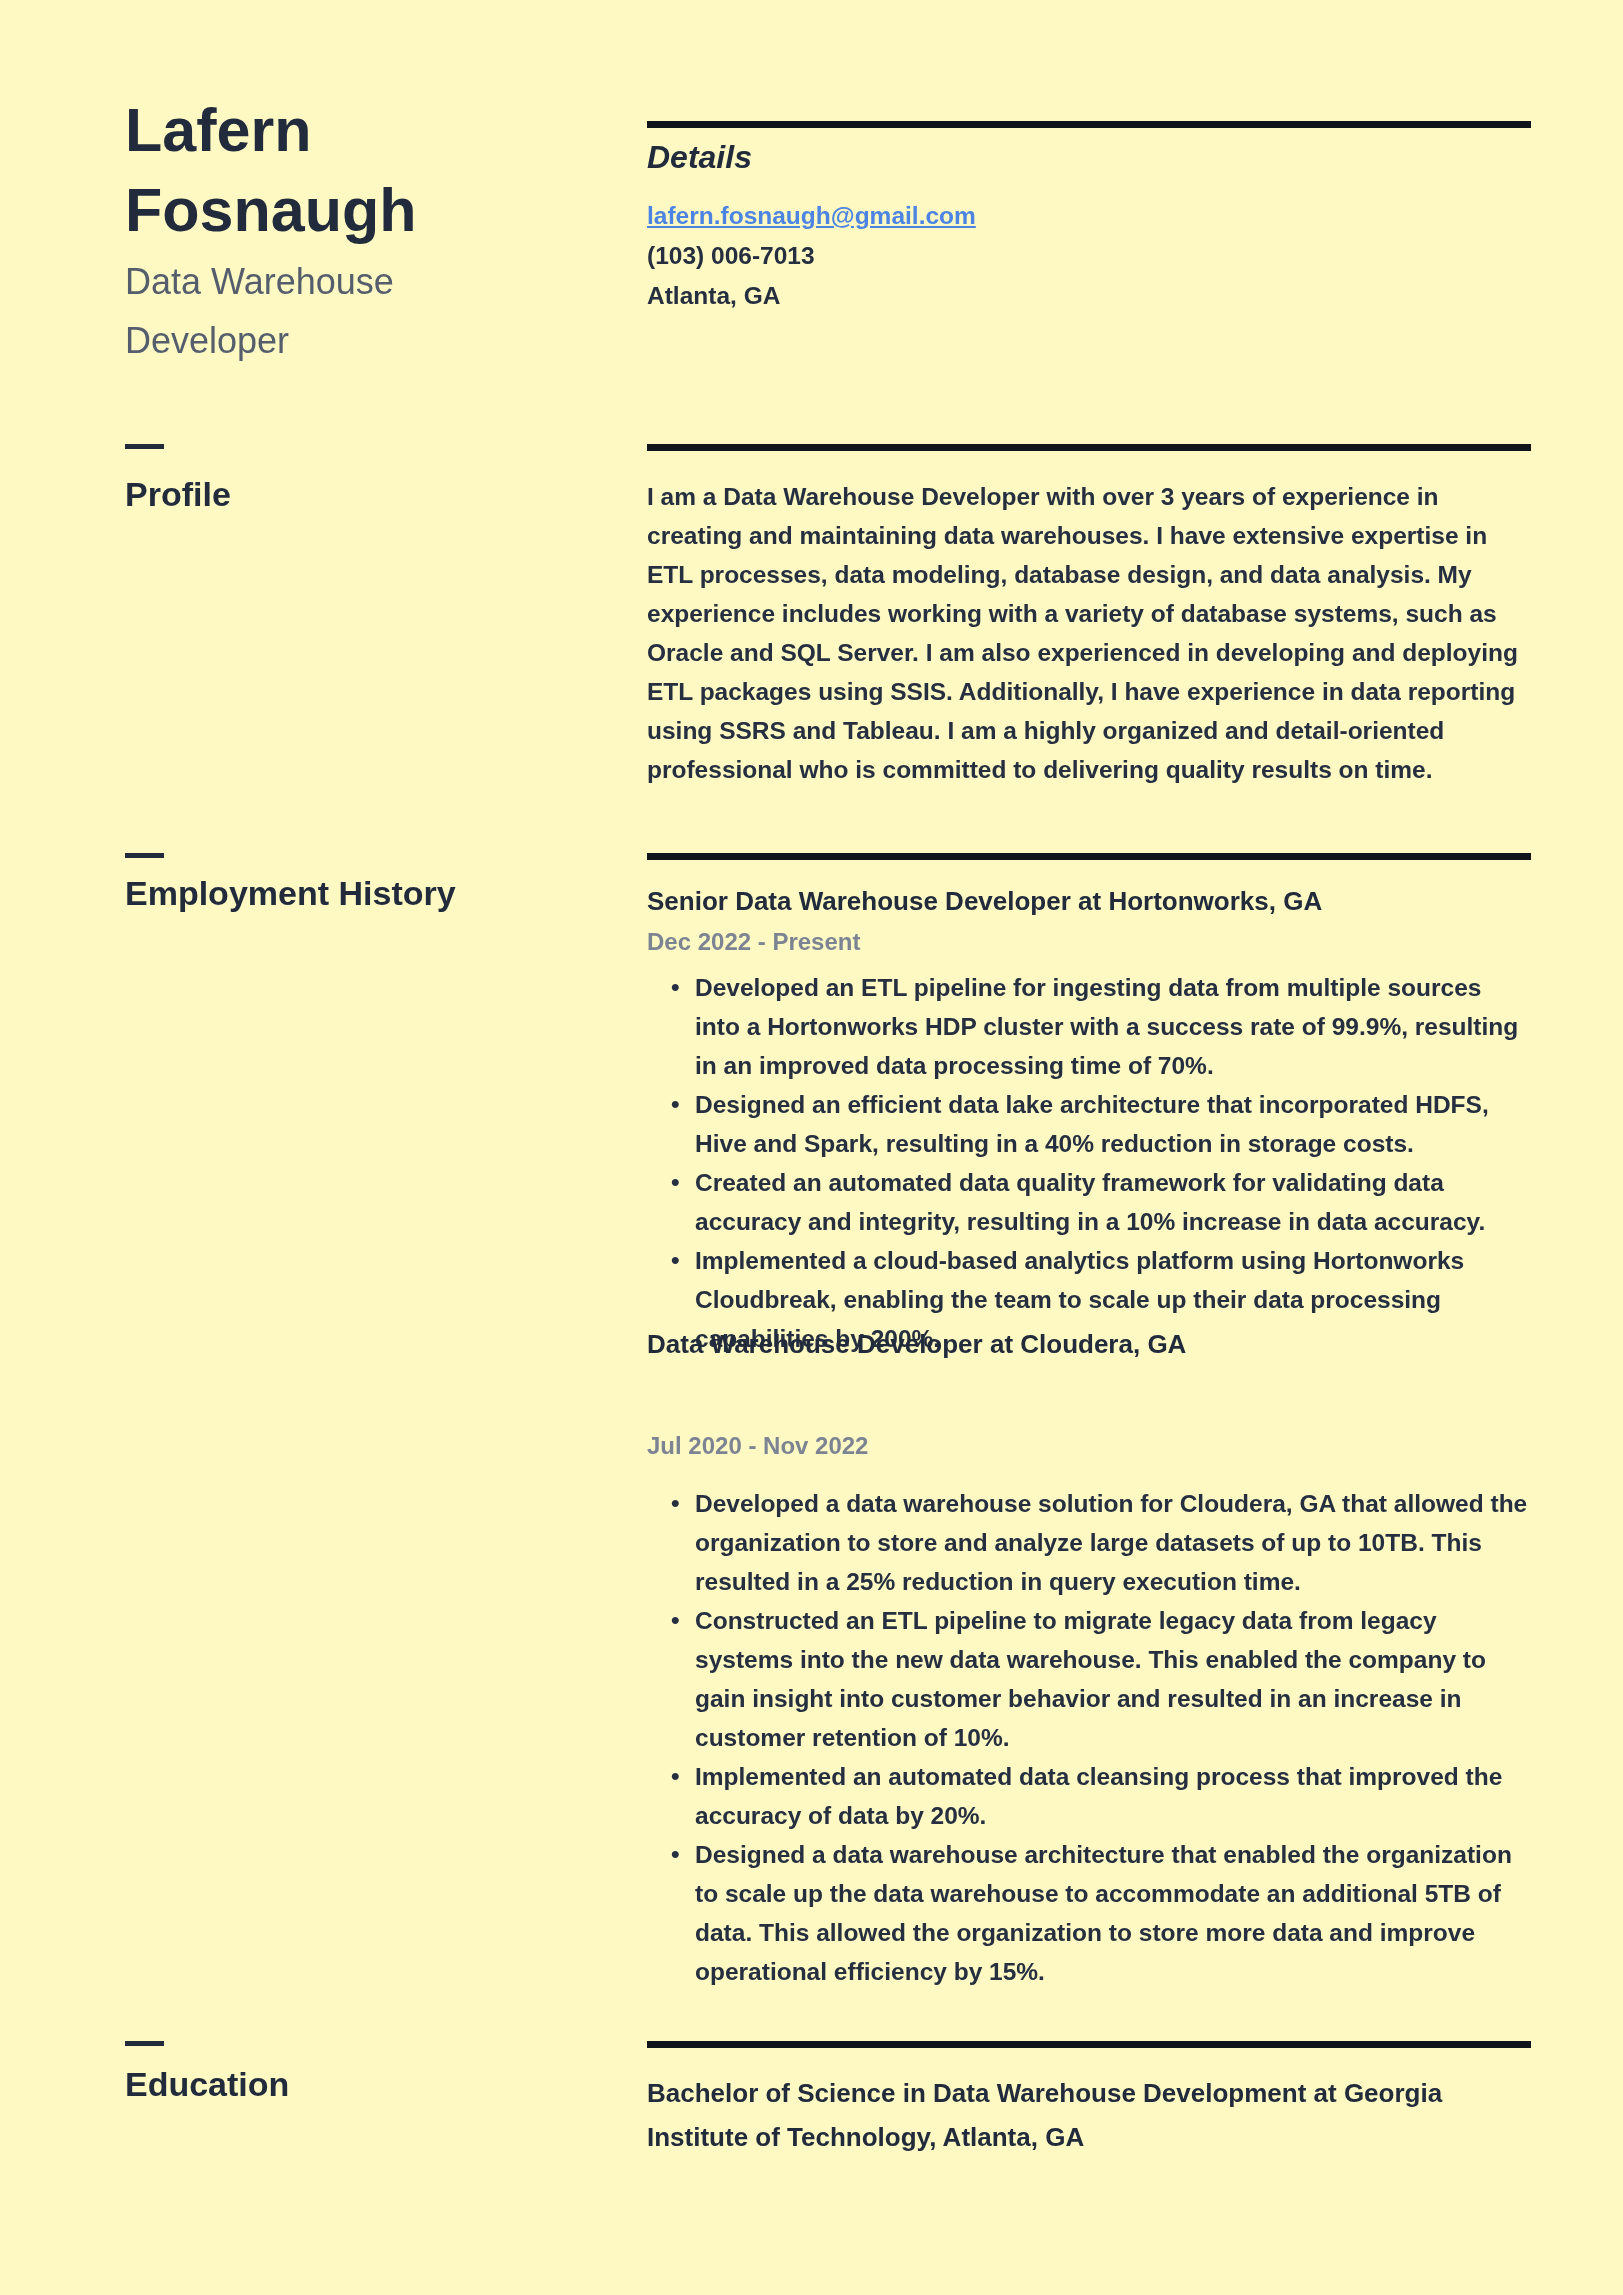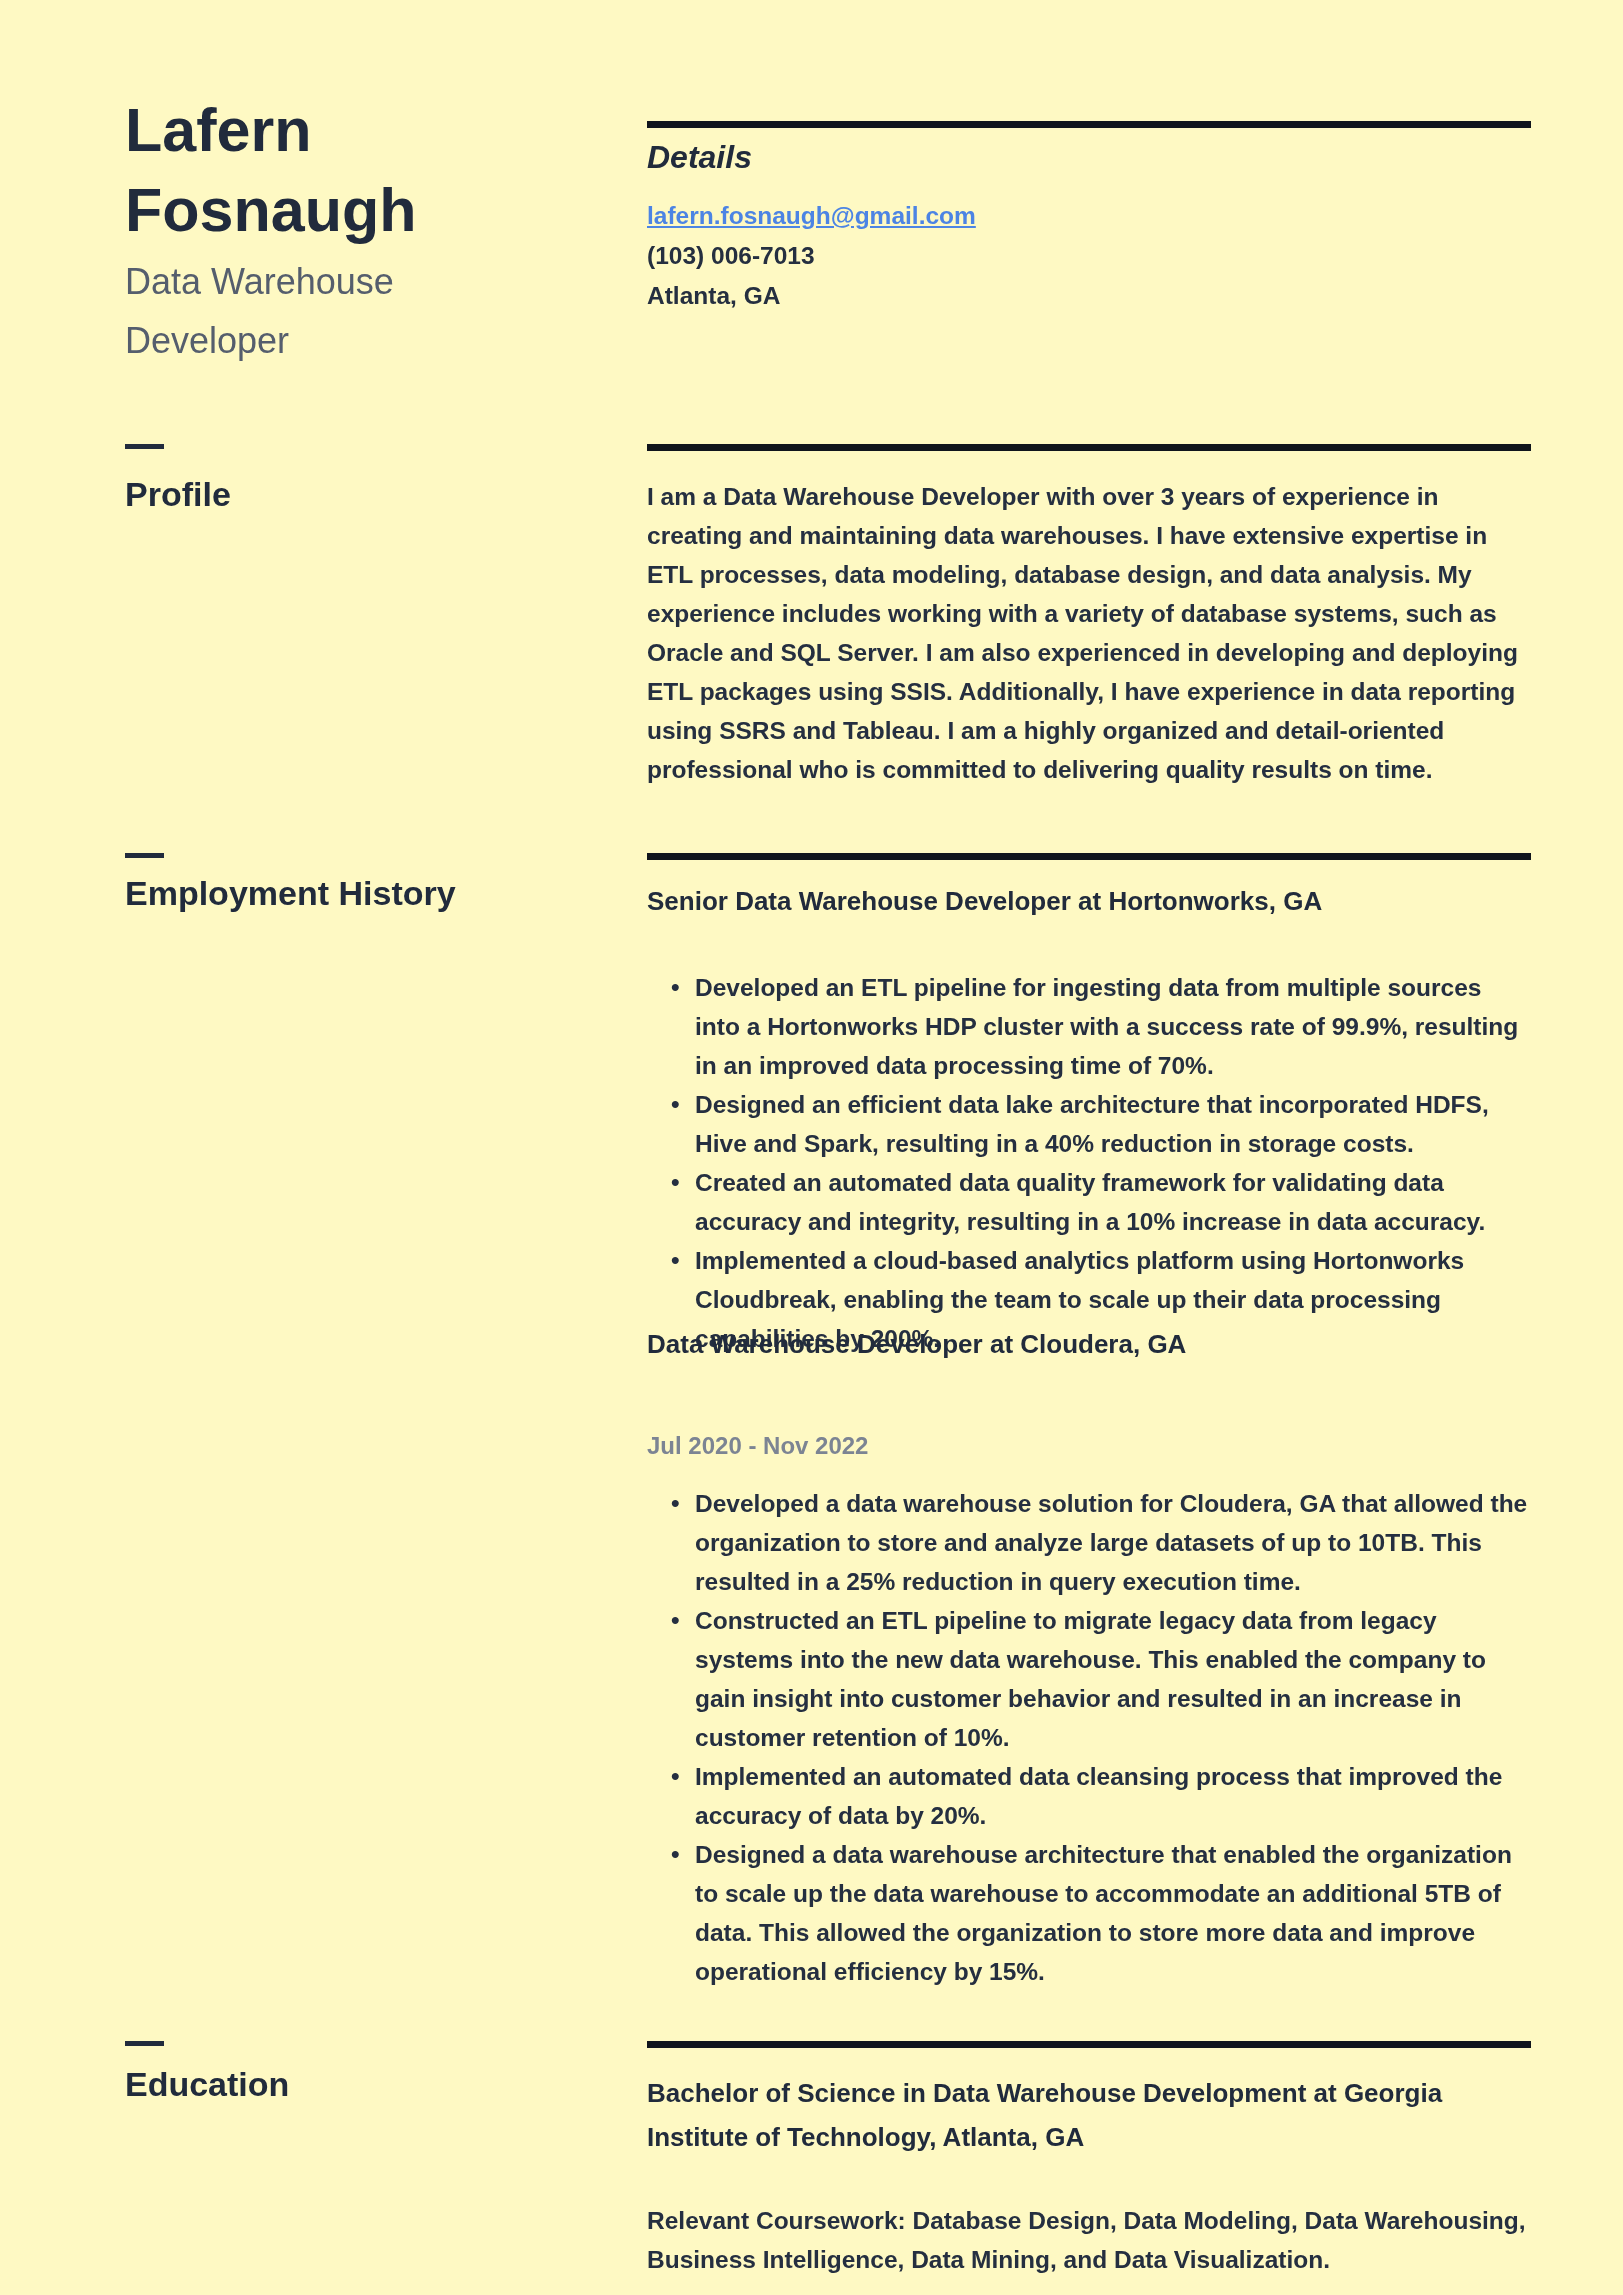--- a/index.html
+++ b/index.html
@@ -103,34 +103,34 @@
     <span class="row">(103) 006-7013</span>
     <span class="row">Atlanta, GA</span>
   </div>
 
   <div class="abs rule rule-profile"></div>
   <p class="abs rcol profile-text">I am a Data Warehouse Developer with over 3 years of experience in creating and maintaining data warehouses. I have extensive expertise in ETL processes, data modeling, database design, and data analysis. My experience includes working with a variety of database systems, such as Oracle and SQL Server. I am also experienced in developing and deploying ETL packages using SSIS. Additionally, I have experience in data reporting using SSRS and Tableau. I am a highly organized and detail-oriented professional who is committed to delivering quality results on time.</p>
 
   <div class="abs rule rule-employment"></div>
 
   <h3 class="abs rcol job-title t-job1">Senior Data Warehouse Developer at Hortonworks, GA</h3>
+  <div class="abs rcol job-dates d-job1">Dec 2022 - Present</div>
   <ul class="abs rcol bullets ul-job1">
     <li>Developed an ETL pipeline for ingesting data from multiple sources into a Hortonworks HDP cluster with a success rate of 99.9%, resulting in an improved data processing time of 70%.</li>
     <li>Designed an efficient data lake architecture that incorporated HDFS, Hive and Spark, resulting in a 40% reduction in storage costs.</li>
     <li>Created an automated data quality framework for validating data accuracy and integrity, resulting in a 10% increase in data accuracy.</li>
     <li>Implemented a cloud-based analytics platform using Hortonworks Cloudbreak, enabling the team to scale up their data processing capabilities by 200%.</li>
   </ul>
 
   <h3 class="abs rcol job-title t-job2">Data Warehouse Developer at Cloudera, GA</h3>
   <div class="abs rcol job-dates d-job2">Jul 2020 - Nov 2022</div>
   <ul class="abs rcol bullets ul-job2">
     <li>Developed a data warehouse solution for Cloudera, GA that allowed the organization to store and analyze large datasets of up to 10TB. This resulted in a 25% reduction in query execution time.</li>
     <li>Constructed an ETL pipeline to migrate legacy data from legacy systems into the new data warehouse. This enabled the company to gain insight into customer behavior and resulted in an increase in customer retention of 10%.</li>
     <li>Implemented an automated data cleansing process that improved the accuracy of data by 20%.</li>
     <li>Designed a data warehouse architecture that enabled the organization to scale up the data warehouse to accommodate an additional 5TB of data. This allowed the organization to store more data and improve operational efficiency by 15%.</li>
   </ul>
 
   <div class="abs rule rule-education"></div>
   <h3 class="abs rcol edu-title">Bachelor of Science in Data Warehouse Development at Georgia Institute of Technology, Atlanta, GA</h3>
-  <p class="abs rcol edu-coursework">Relevant Coursework: Database Design, Data Modeling, Data Warehousing, Business Intelligence, Data Mining, and Data Visualization.</p>
 
 </div>
 
 
 </body></html>

